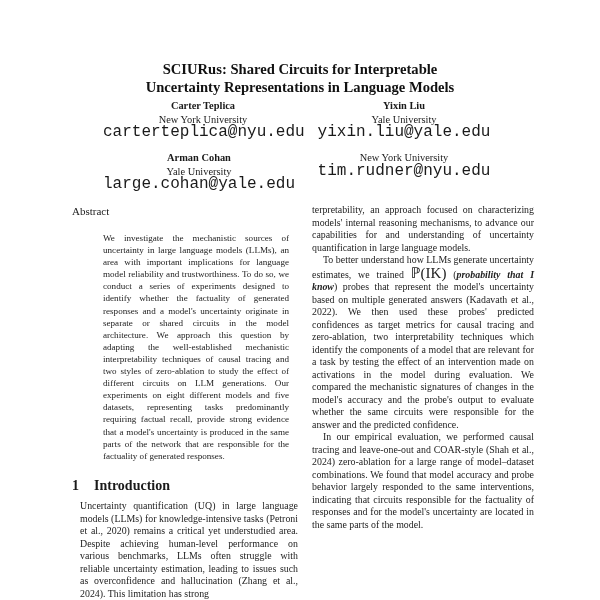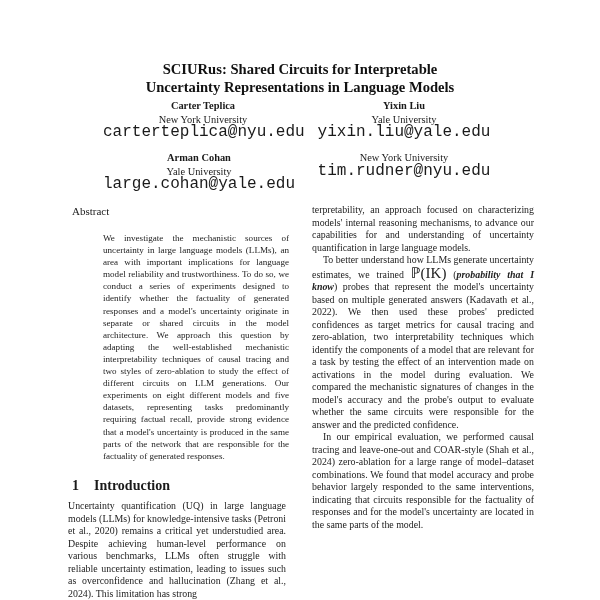--- a/index.html
+++ b/index.html
@@ -29,21 +29,21 @@
   }
   .abstract {
     position: absolute; left: 89px; width: 186px; top: 232px;
     font-size: 9.1px; line-height: 12.1px; text-align: justify; color: #222; margin-left: 14px;
   }
   .section {
     position: absolute; left: 72px; top: 478px; font-weight: bold; font-size: 14px;
   }
   .section .num { display: inline-block; width: 22px; }
   .left-body {
-    position: absolute; left: 68px; width: 218px; top: 500px;
+    position: absolute; left: 80px; width: 218px; top: 500px;
     font-size: 9.9px; line-height: 12.5px; text-align: justify; color: #222;
   }
   .right-body {
     position: absolute; left: 312px; width: 222px; top: 204px;
     font-size: 9.9px; line-height: 12.5px; text-align: justify; color: #222;
   }
   .right-body p { margin: 0; }
   .right-body p.ind { text-indent: 11px; }
   .bb { font-family: Liberation Serif, serif; font-size: 15px; }
   em.bi { font-style: italic; font-weight: bold; margin-top: 23px; }

